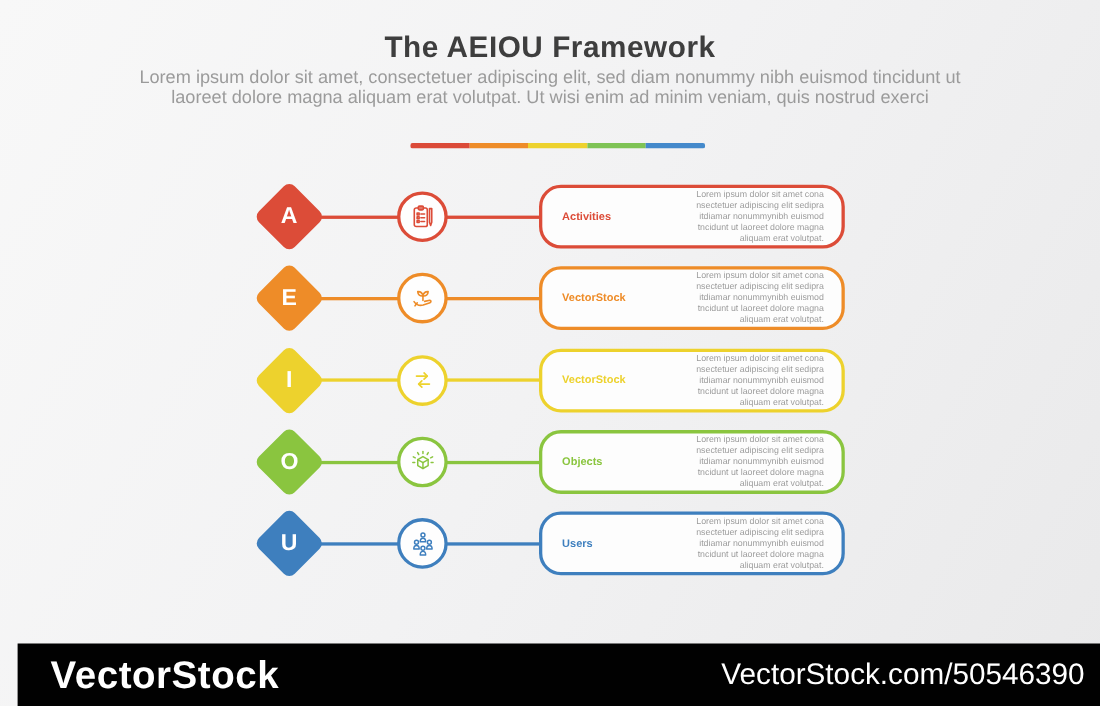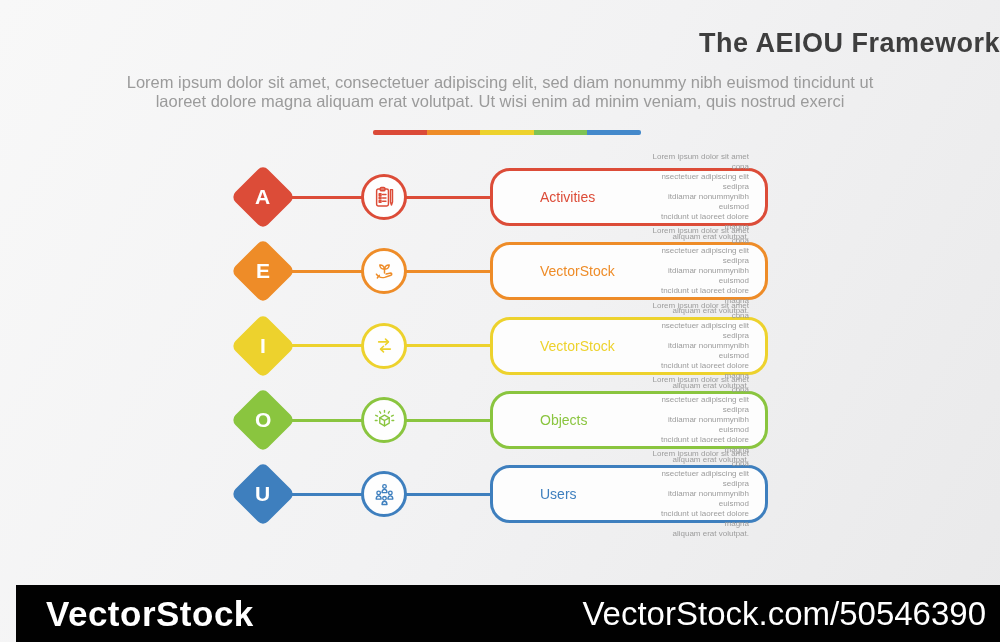--- a/index.html
+++ b/index.html
@@ -6,25 +6,25 @@
   html,body { width:1000px; height:642px; }
   body { font-family:"Liberation Sans", sans-serif; overflow:hidden; }
 
   .canvas {
     position:relative; width:1000px; height:642px;
     background:linear-gradient(120deg,#f8f8f8 0%,#f2f2f3 50%,#e9e9ea 100%);
   }
 
   .title {
     position:absolute; top:28px; left:0; width:100%;
-    text-align:right; font-size:27px; font-weight:bold; color:#3e3e3e;
+    text-align:center; font-size:27px; font-weight:bold; color:#3e3e3e;
     letter-spacing:0.5px;
   }
   .subtitle {
-    position:absolute; top:73px; left:50%; transform:translateX(-50%);
+    position:absolute; top:61px; left:50%; transform:translateX(-50%);
     width:900px; text-align:center; font-size:16.5px; line-height:18.5px;
     color:#9b9b9b; white-space:pre-line;
   }
 
   .divider {
     position:absolute; top:130px; left:373px; width:268px; height:5px;
     display:flex; border-radius:2px; overflow:hidden;
   }
   .divider .seg { flex:1; height:100%; }
 
@@ -55,35 +55,35 @@
   }
   .icon-circle svg { display:block; }
 
   .card {
     position:absolute; left:490px; top:50%; margin-top:-29px;
     width:278px; height:58px; background:#fdfdfd;
     border:3px solid var(--c); border-radius:20px;
     display:flex; align-items:center;
   }
   .card .label {
-    margin-left:47px; width:132px;
-    font-size:14px; font-weight:normal; color:var(--c);
+    margin-left:18px; width:132px;
+    font-size:10px; font-weight:bold; color:var(--c);
   }
   .card .body {
     width:130px; margin-right:16px; text-align:right;
     font-size:8px; line-height:10px; color:#9c9c9c; white-space:pre-line;
   }
 
   .watermark-bar {
     position:absolute; left:16px; top:585px; width:1000px; height:57px;
     background:#010101; display:flex; align-items:center;
     justify-content:space-between; padding:0 30px;
   }
   .wm-logo { color:#fff; font-size:35px; font-weight:600; letter-spacing:0.5px; }
-  .wm-url  { color:#fff; font-size:33px; font-weight:400; }
+  .wm-url  { color:#fff; font-size:27px; font-weight:400; }
 </style>
 </head>
 <body>
 
 <div class="canvas">
 
   <div class="title">The AEIOU Framework</div>
   <div class="subtitle">Lorem ipsum dolor sit amet, consectetuer adipiscing elit, sed diam nonummy nibh euismod tincidunt ut
 laoreet dolore magna aliquam erat volutpat. Ut wisi enim ad minim veniam, quis nostrud exerci</div>
 

